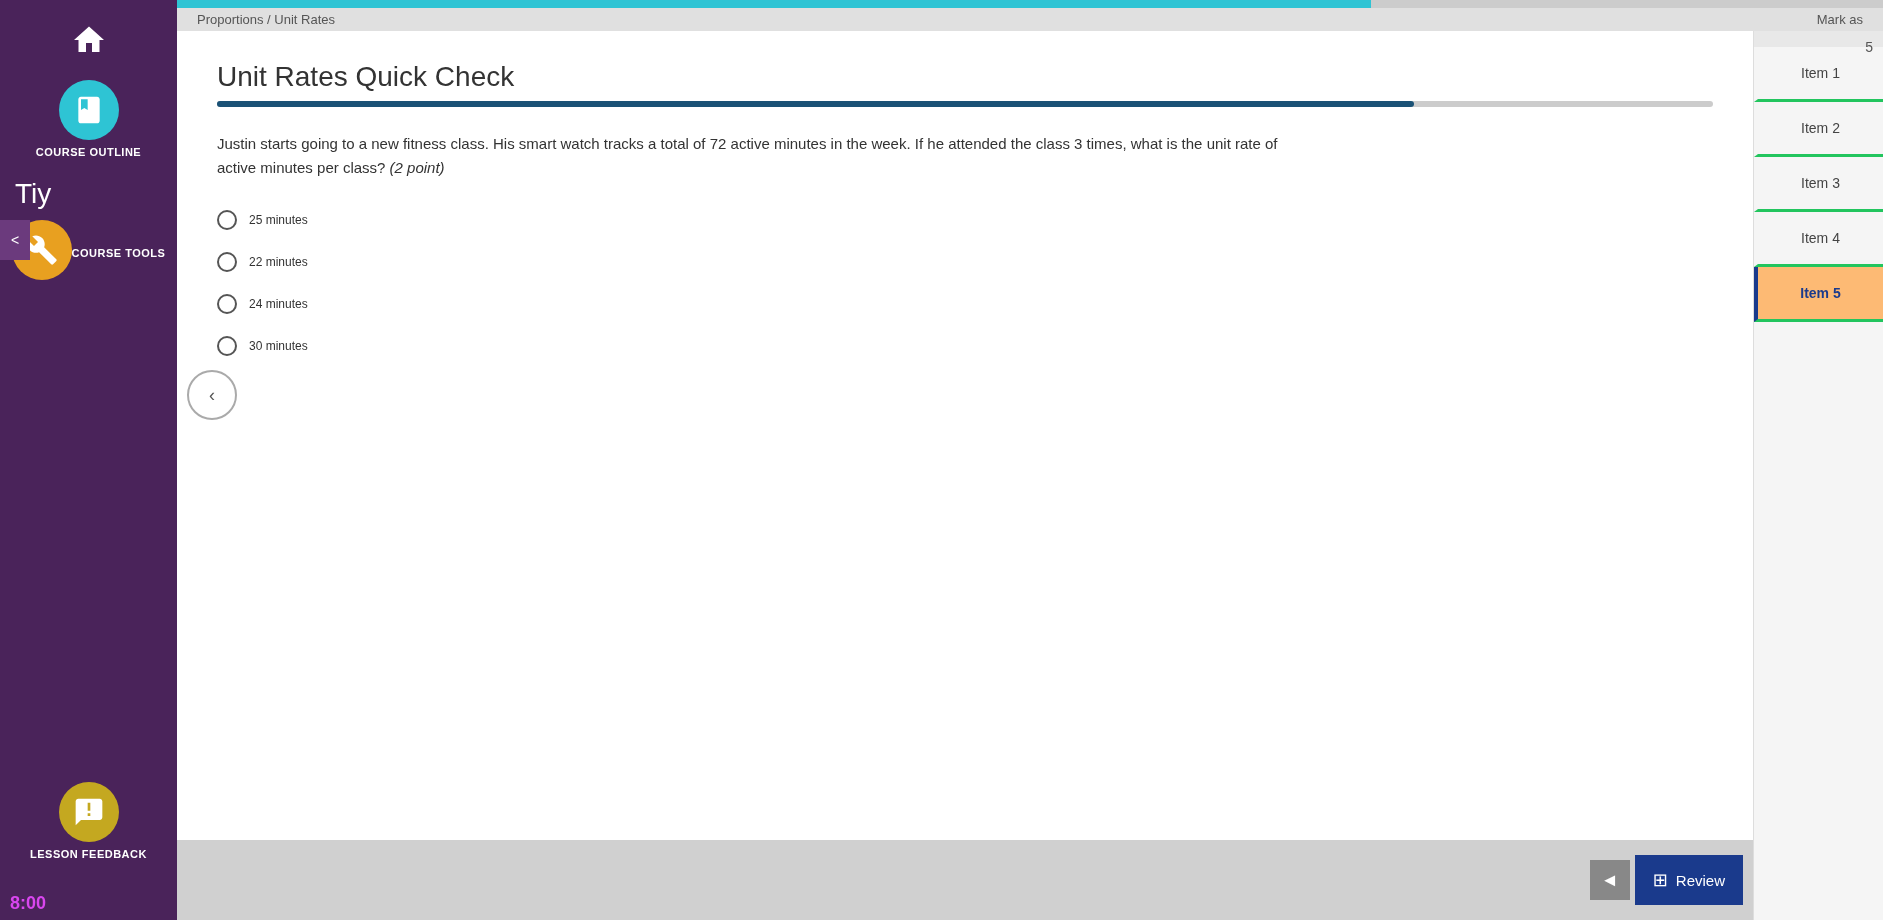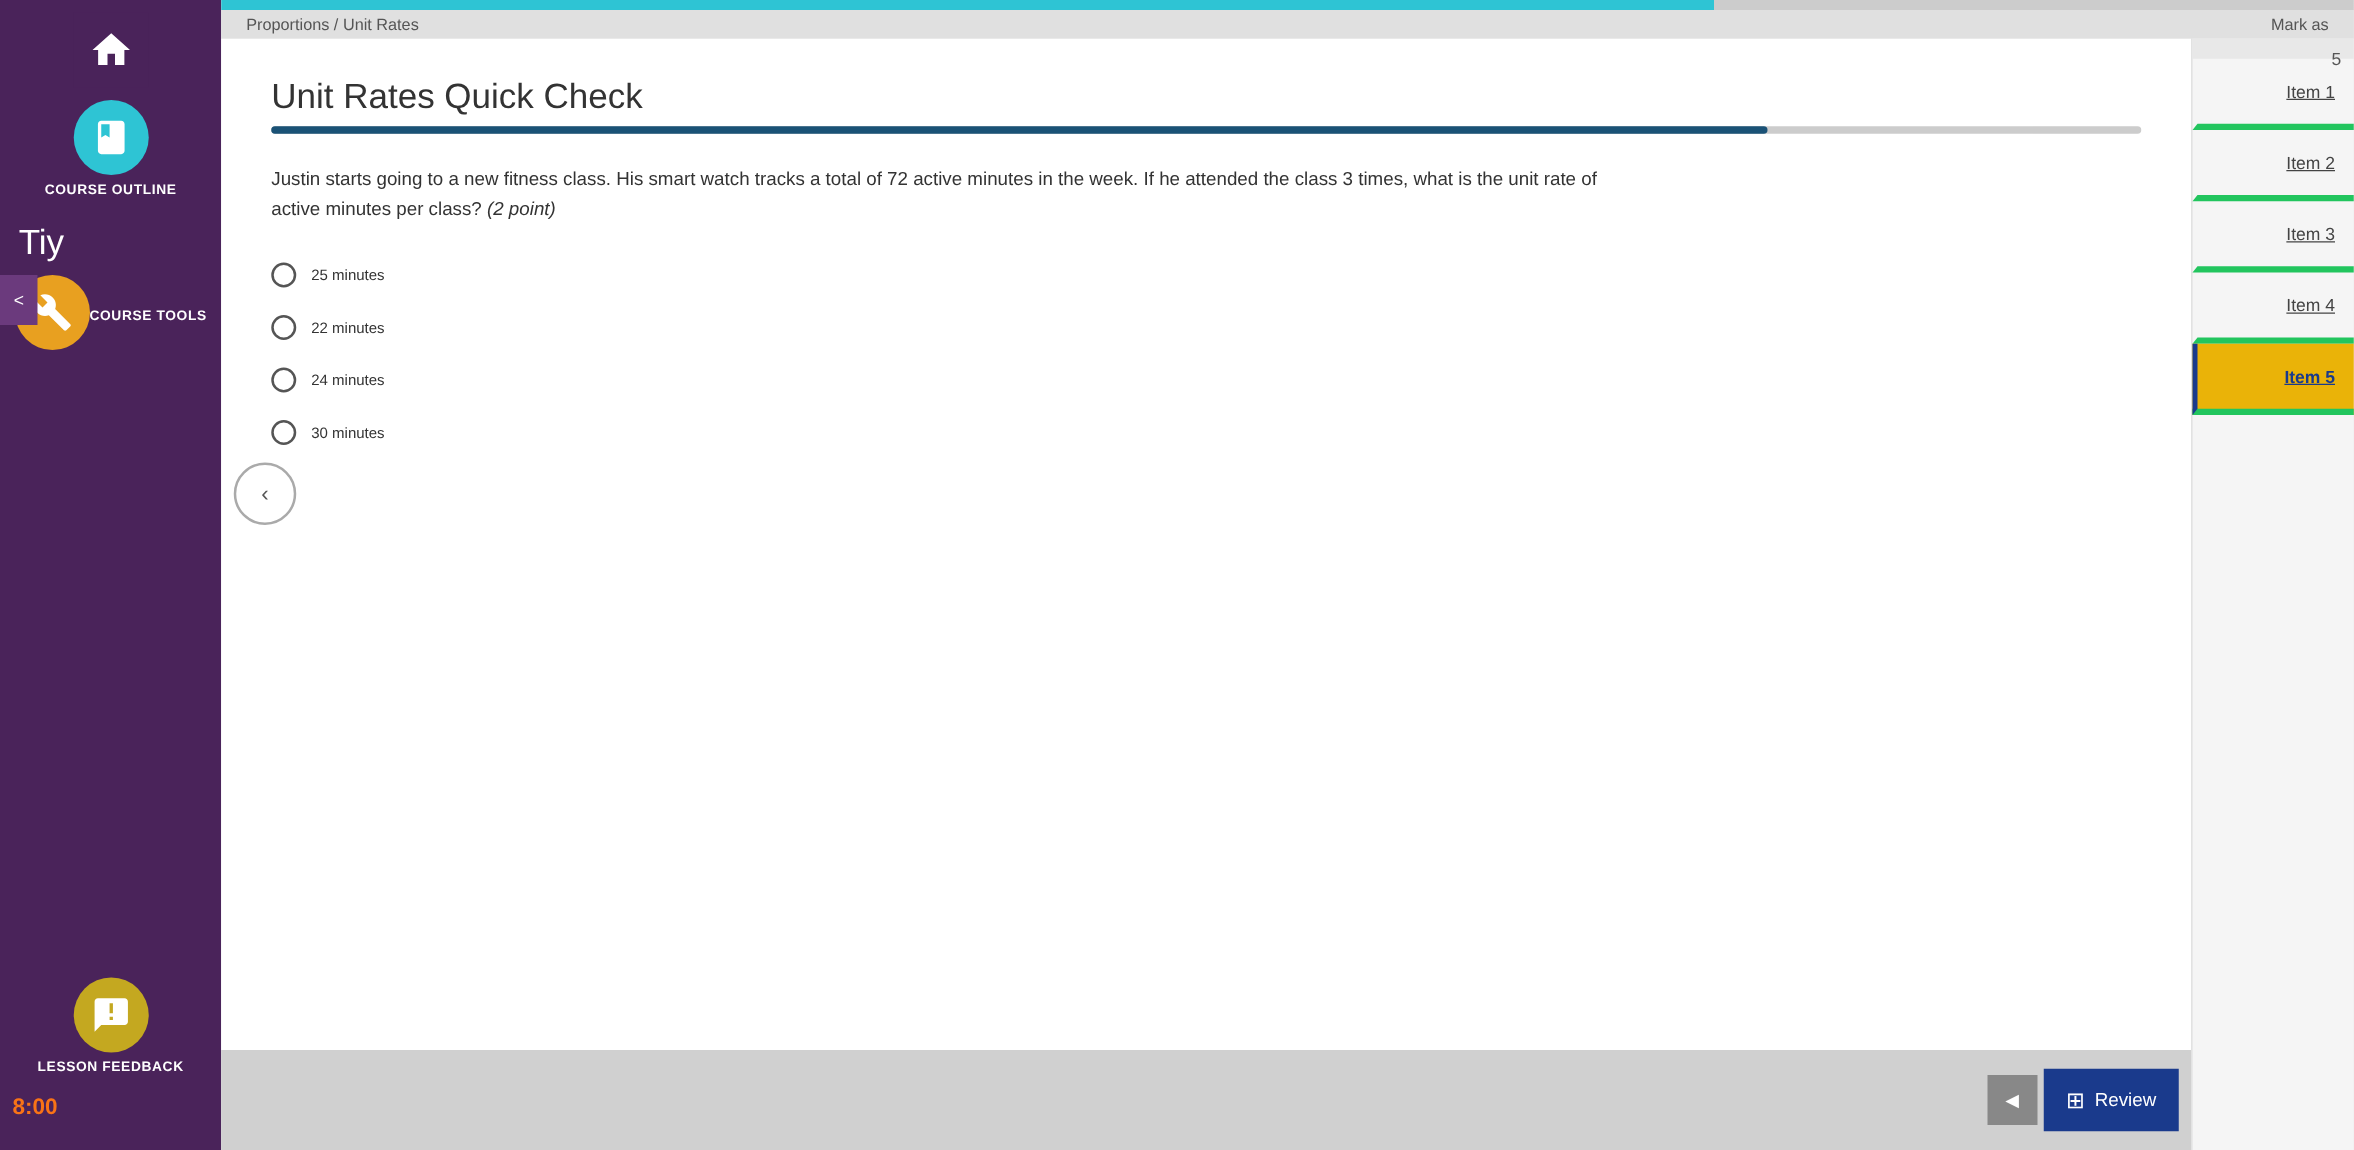--- a/index.html
+++ b/index.html
@@ -142,23 +142,23 @@
     }
 
     .sidebar-feedback-icon svg {
       width: 32px;
       height: 32px;
       fill: white;
     }
 
     .sidebar-time {
       position: absolute;
-      bottom: 24px;
+      bottom: 6px;
       left: 10px;
-      color: #f97316;
+      color: #d946ef;
       font-size: 18px;
       font-weight: bold;
     }
 
     
     .main-content {
       flex: 1;
       display: flex;
       flex-direction: column;
       background: #e8e8e8;
@@ -331,32 +331,31 @@
     .right-sidebar-top {
       background: #e8e8e8;
       padding: 8px 5px;
       font-size: 12px;
       color: #777;
       text-align: right;
     }
 
     .nav-item {
       padding: 18px 15px;
-      border-bottom: 5px solid #22c55e;
+      border-bottom: 3px solid #22c55e;
       font-size: 14px;
       color: #444;
       cursor: pointer;
-      text-align: right;
+      text-align: center;
       border-left: 4px solid transparent;
-      text-decoration: underline;
     }
 
     .nav-item.active {
       border-left: 4px solid #1a3a8c;
-      background: #eab308;
+      background: #fdba74;
       color: #1a3a8c;
       font-weight: bold;
     }
 
     .page-count {
       position: absolute;
       top: 8px;
       right: 10px;
       font-size: 14px;
       color: #555;

